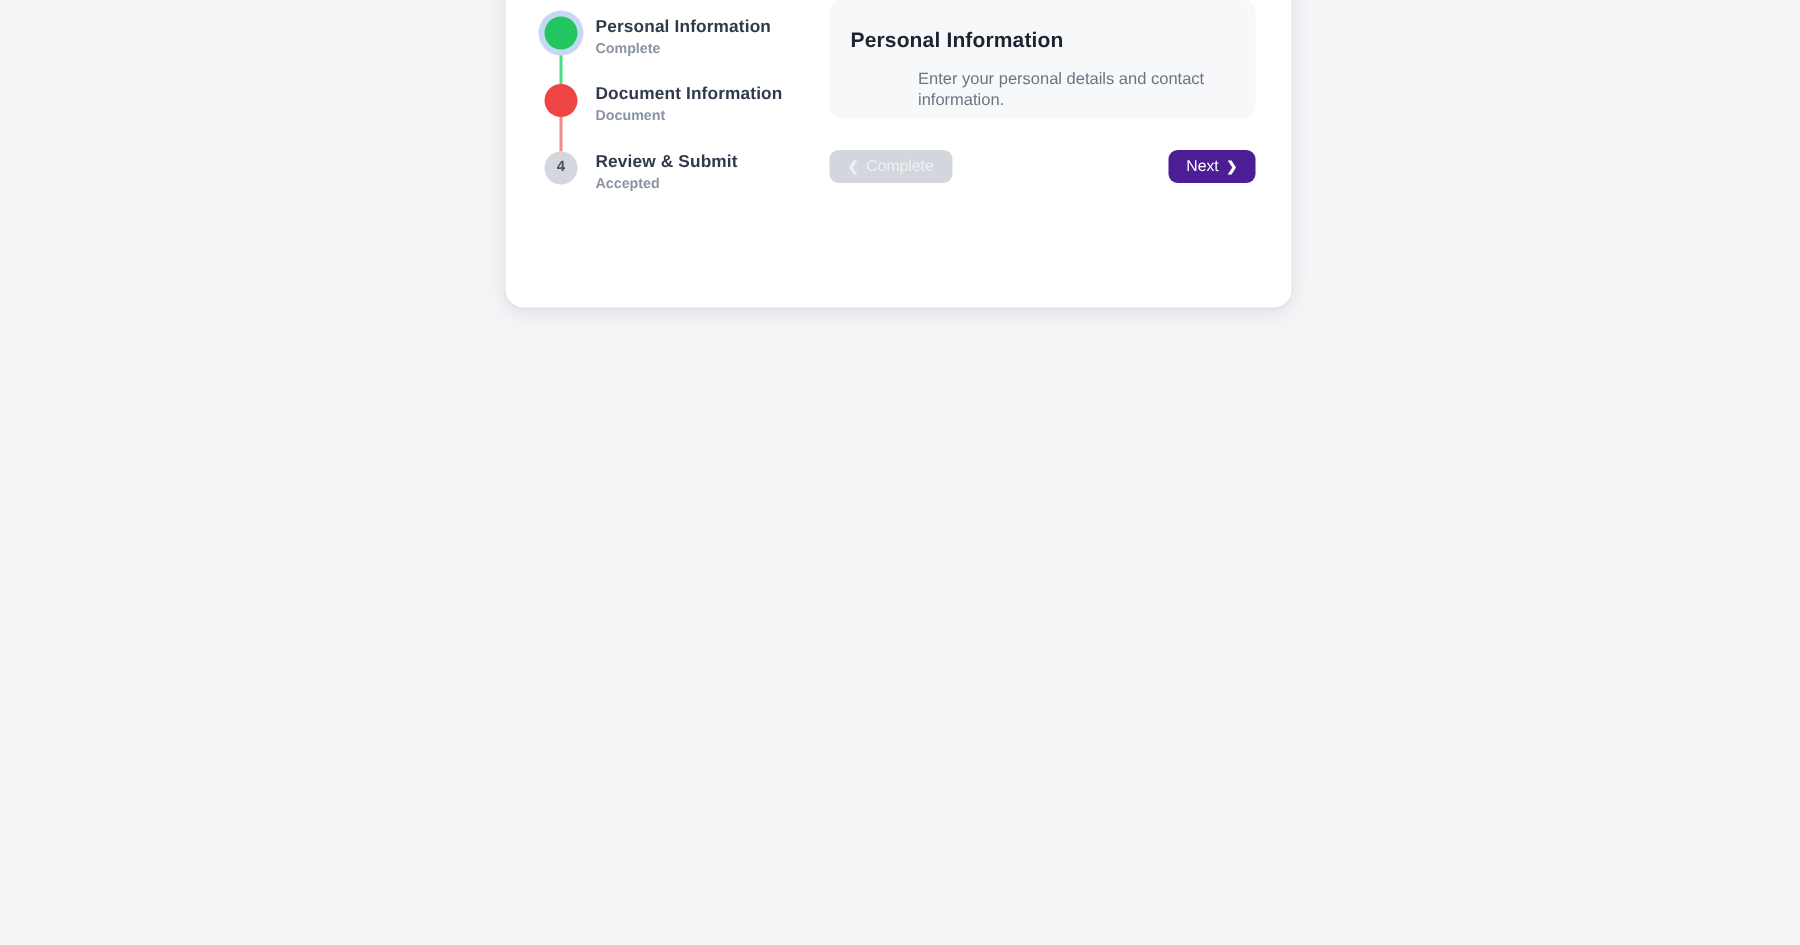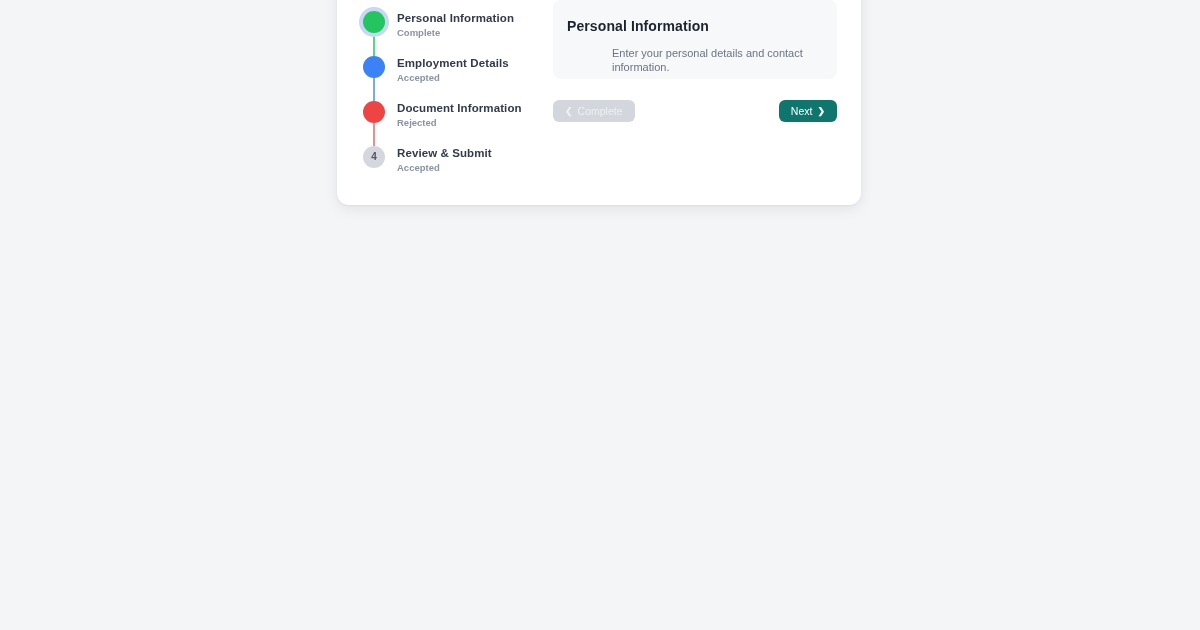--- a/index.html
+++ b/index.html
@@ -162,21 +162,21 @@
     padding: 7px 12px;
     box-sizing: border-box;
     height: 22px;
   }
   .btn-prev {
     background: #d3d6dc;
     color: #eef0f3;
     cursor: default;
   }
   .btn-next {
-    background: #0f766e;
+    background: #4c1d95;
     color: #ffffff;
     cursor: pointer;
   }
   .btn .chev {
     display: inline-block;
     line-height: 1;
     font-size: 9px;
     font-weight: 700;
   }
   .btn-next .chev { font-size: 9px; }
@@ -194,43 +194,31 @@
         <div class="step-marker filled focused" style="background: rgb(34, 197, 94);">
           <span class="step-num">1</span>
         </div>
       </div>
       <div class="step-text">
         <div class="step-title">Personal Information</div>
         <div class="step-status">Complete</div>
       </div>
     </div>
 
-    <div class="step">
-      <div class="step-marker-wrap">
-        <div class="step-connector" style="background: rgb(122, 168, 245);"></div>
-        <div class="step-marker filled" style="background: rgb(59, 130, 246);">
-          <span class="step-num">2</span>
-        </div>
-      </div>
-      <div class="step-text">
-        <div class="step-title">Employment Details</div>
-        <div class="step-status">Accepted</div>
-      </div>
-    </div>
 
     <div class="step">
       <div class="step-marker-wrap">
         <div class="step-connector" style="background: rgb(242, 139, 139);"></div>
         <div class="step-marker filled" style="background: rgb(239, 68, 68);">
           <span class="step-num">3</span>
         </div>
       </div>
       <div class="step-text">
         <div class="step-title">Document Information</div>
-        <div class="step-status">Rejected</div>
+        <div class="step-status">Document</div>
       </div>
     </div>
 
     <div class="step">
       <div class="step-marker-wrap">
 
         <div class="step-marker" style="background: rgb(212, 215, 221);">
           <span class="step-num">4</span>
         </div>
       </div>

